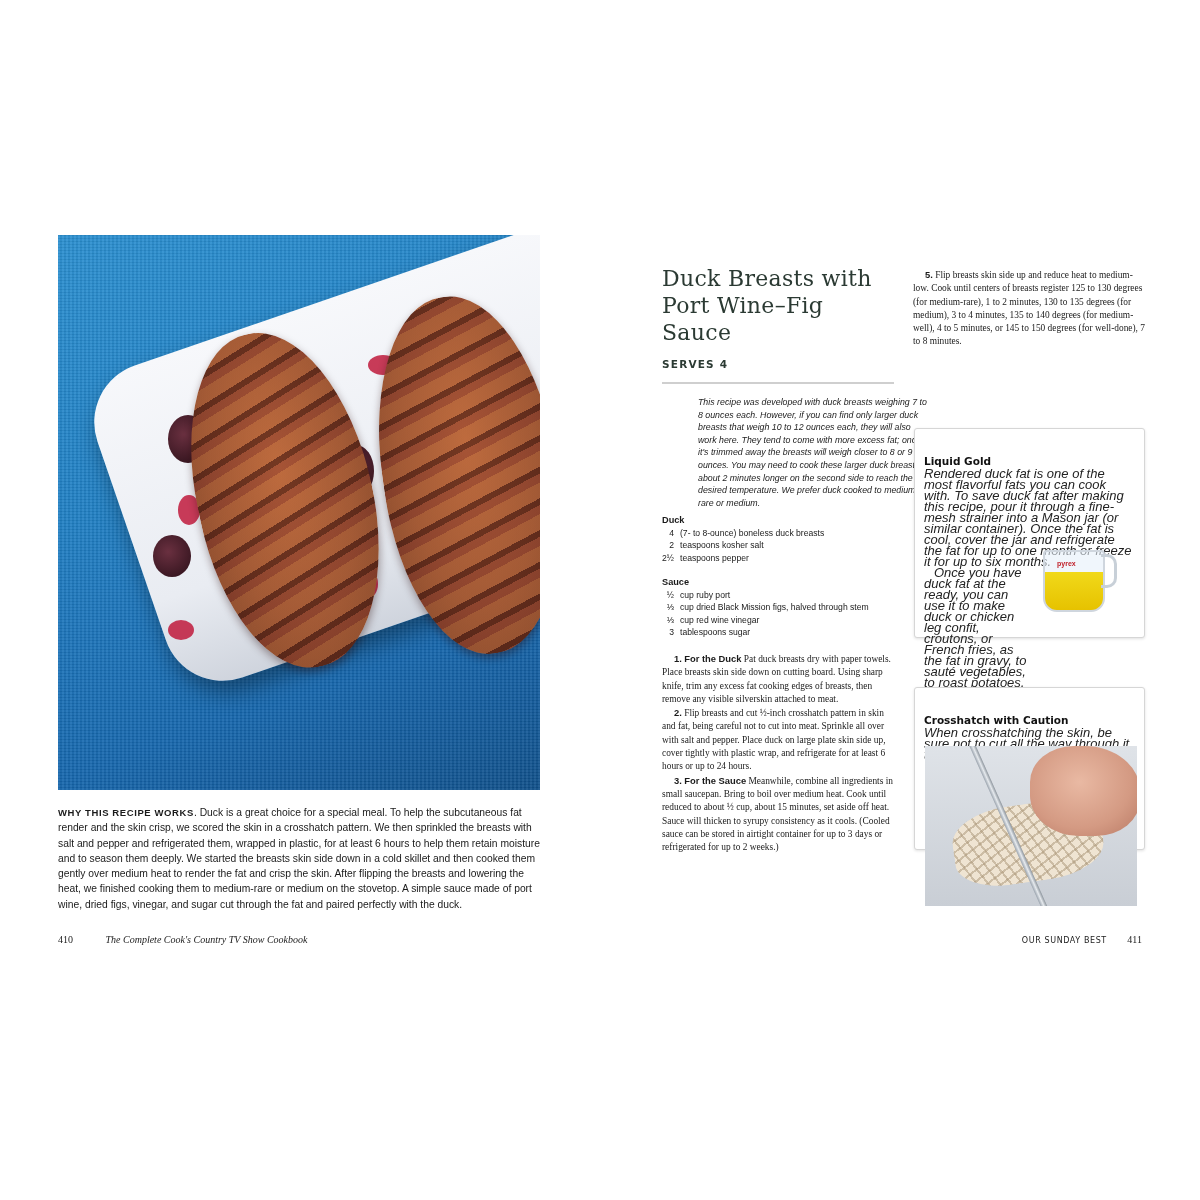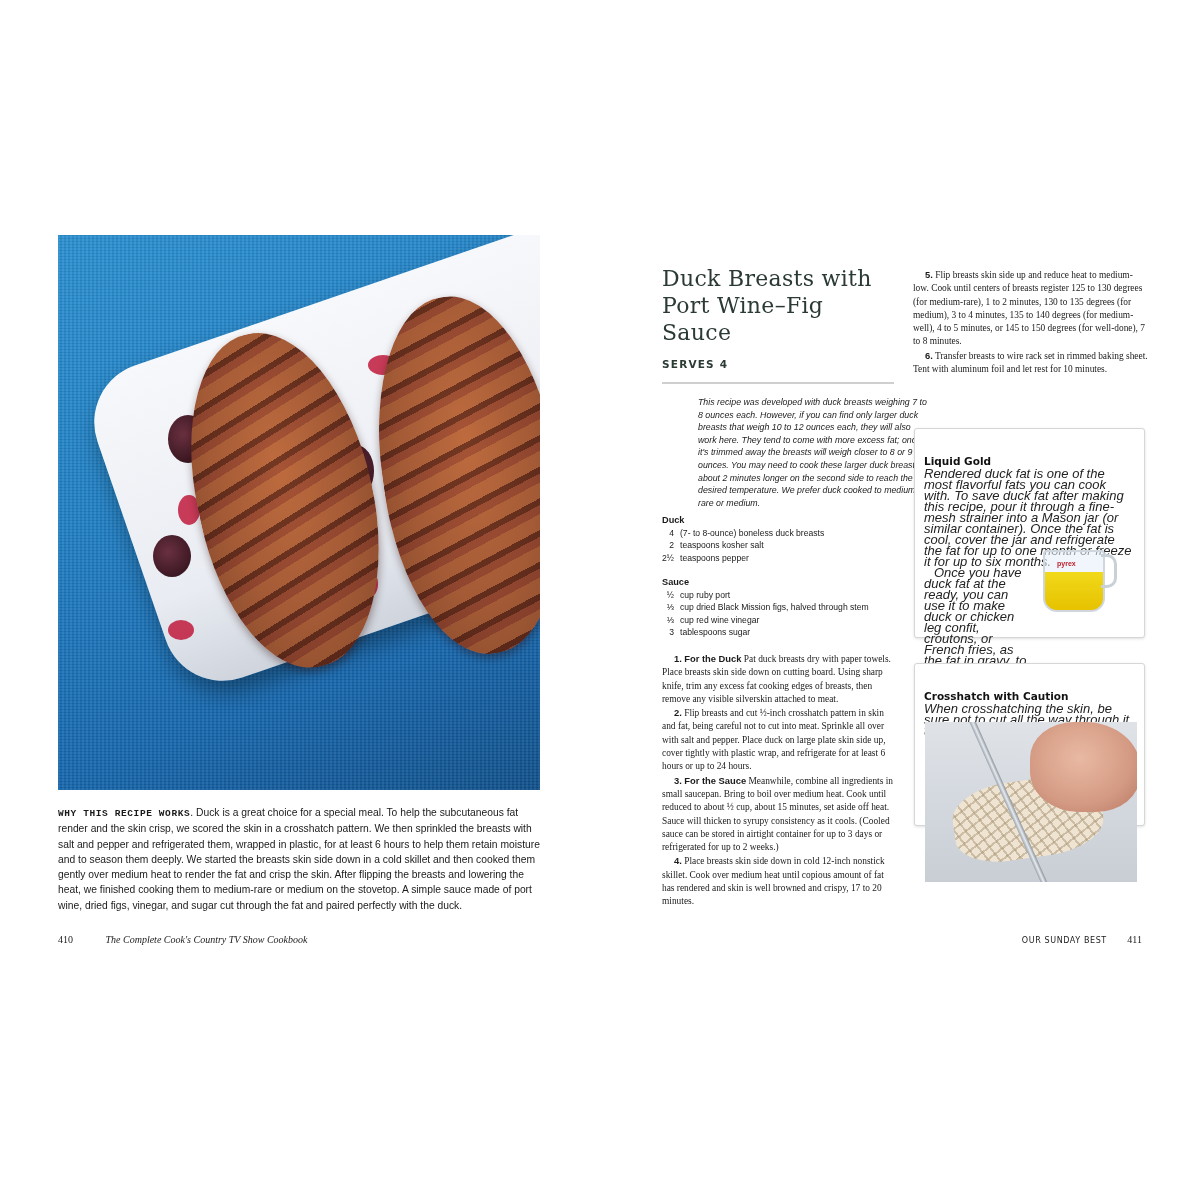--- a/index.html
+++ b/index.html
@@ -32,21 +32,21 @@
   }
   .duck.a { left: 140px; top: 95px; width: 175px; height: 340px; transform: rotate(-12deg); }
   .duck.b { left: 325px; top: 60px; width: 175px; height: 360px; transform: rotate(-8deg); }
   .fig { position: absolute; border-radius: 50%; background: radial-gradient(circle at 40% 40%, #6a3040, #2a0f18); }
   .sauce { position: absolute; border-radius: 50%; background: #c01a3c; opacity: 0.85; }
 
   .why-text {
     position: absolute; left: 58px; top: 805px; width: 482px;
     font-size: 10.3px; line-height: 15.3px; color: #1a1a1a;
   }
-  .why-label { font-weight: 700; letter-spacing: 0.6px; font-family: Liberation Mono, monospace; font-size: 9.5px; }
+  .why-label { font-weight: 700; letter-spacing: 0.6px; font-family: Liberation Sans, sans-serif; font-size: 9.5px; }
 
   .folio-left { position: absolute; left: 58px; top: 934px; font-size: 10px; color: #222; font-family: "Liberation Serif", serif; }
   .folio-left .pg { margin-right: 30px; }
   .folio-left .book { font-style: italic; }
 
   
   .recipe-title {
     position: absolute; left: 662px; top: 265px; width: 235px;
     font-family: "DejaVu Serif", serif; font-size: 22px; line-height: 27px;
     color: #2b3a33; font-weight: 400; letter-spacing: 0.3px;
@@ -79,21 +79,21 @@
   .step-num { font-family: "Liberation Sans", sans-serif; font-weight: 700; }
   .step-sub { font-family: Liberation Sans, sans-serif; font-weight: 700; }
 
   .sidebar-box {
     position: absolute; left: 914px; width: 231px;
     border: 1px solid #d6d6d6; border-radius: 3px; background: #fff;
     box-shadow: 0 1px 3px rgba(0,0,0,0.12);
     padding: 8px 9px;
   }
   .sidebar-box.liquid { top: 428px; height: 210px; }
-  .sidebar-box.cross { top: 663px; height: 163px; }
+  .sidebar-box.cross { top: 687px; height: 163px; }
   .box-title { font-family: "DejaVu Sans", sans-serif; font-weight: 700; font-size: 10.5px; color: #111; margin-bottom: 1px; margin-top: 18px; }
   .box-body { font-size: 13px; line-height: 11px; color: #222; font-style: italic; }
   .box-body.narrow { width: 105px; text-indent: 10px; }
 
   .cup {
     position: absolute; left: 120px; top: 115px; width: 82px; height: 72px;
   }
   .cup-body {
     position: absolute; left: 8px; top: 6px; width: 62px; height: 62px;
     border: 2px solid #cfd6de; border-radius: 4px 4px 14px 14px;
@@ -200,26 +200,24 @@
   <div class="ing-row">
       <span class="ing-qty">3</span>
       <span>tablespoons sugar</span>
     </div>
 </div>
 
 <div class="steps-col">
   <p class="step"><span class="step-num">1.</span> <span class="step-sub">For the Duck</span> <span>Pat duck breasts dry with paper towels. Place breasts skin side down on cutting board. Using sharp knife, trim any excess fat cooking edges of breasts, then remove any visible silverskin attached to meat.</span></p>
   <p class="step"><span class="step-num">2.</span> <span>Flip breasts and cut ½-inch crosshatch pattern in skin and fat, being careful not to cut into meat. Sprinkle all over with salt and pepper. Place duck on large plate skin side up, cover tightly with plastic wrap, and refrigerate for at least 6 hours or up to 24 hours.</span></p>
   <p class="step"><span class="step-num">3.</span> <span class="step-sub">For the Sauce</span> <span>Meanwhile, combine all ingredients in small saucepan. Bring to boil over medium heat. Cook until reduced to about ½ cup, about 15 minutes, set aside off heat. Sauce will thicken to syrupy consistency as it cools. (Cooled sauce can be stored in airtight container for up to 3 days or refrigerated for up to 2 weeks.)</span></p>
-  <p class="step"><span class="step-num">4.</span> <span>Place breasts skin side down in cold 12-inch nonstick skillet. Cook over medium heat until copious amount of fat has rendered and skin is well browned and crispy, 17 to 20 minutes.</span></p>
 </div>
 
 <div class="steps-col right">
   <p class="step"><span class="step-num">5.</span> <span>Flip breasts skin side up and reduce heat to medium-low. Cook until centers of breasts register 125 to 130 degrees (for medium-rare), 1 to 2 minutes, 130 to 135 degrees (for medium), 3 to 4 minutes, 135 to 140 degrees (for medium-well), 4 to 5 minutes, or 145 to 150 degrees (for well-done), 7 to 8 minutes.</span></p>
-  <p class="step"><span class="step-num">6.</span> <span>Transfer breasts to wire rack set in rimmed baking sheet. Tent with aluminum foil and let rest for 10 minutes.</span></p>
 </div>
 
 <div class="sidebar-box liquid">
   <div class="box-title">Liquid Gold</div>
   <p class="box-body">Rendered duck fat is one of the most flavorful fats you can cook with. To save duck fat after making this recipe, pour it through a fine-mesh strainer into a Mason jar (or similar container). Once the fat is cool, cover the jar and refrigerate the fat for up to one month or freeze it for up to six months.</p>
   <p class="box-body narrow">Once you have duck fat at the ready, you can use it to make duck or chicken leg confit, croutons, or French fries, as the fat in gravy, to sauté vegetables, to roast potatoes, or to fry eggs.</p>
   <div class="cup">
     <div class="cup-body"></div>
     <div class="cup-handle"></div>
     <span class="cup-logo">pyrex</span>

